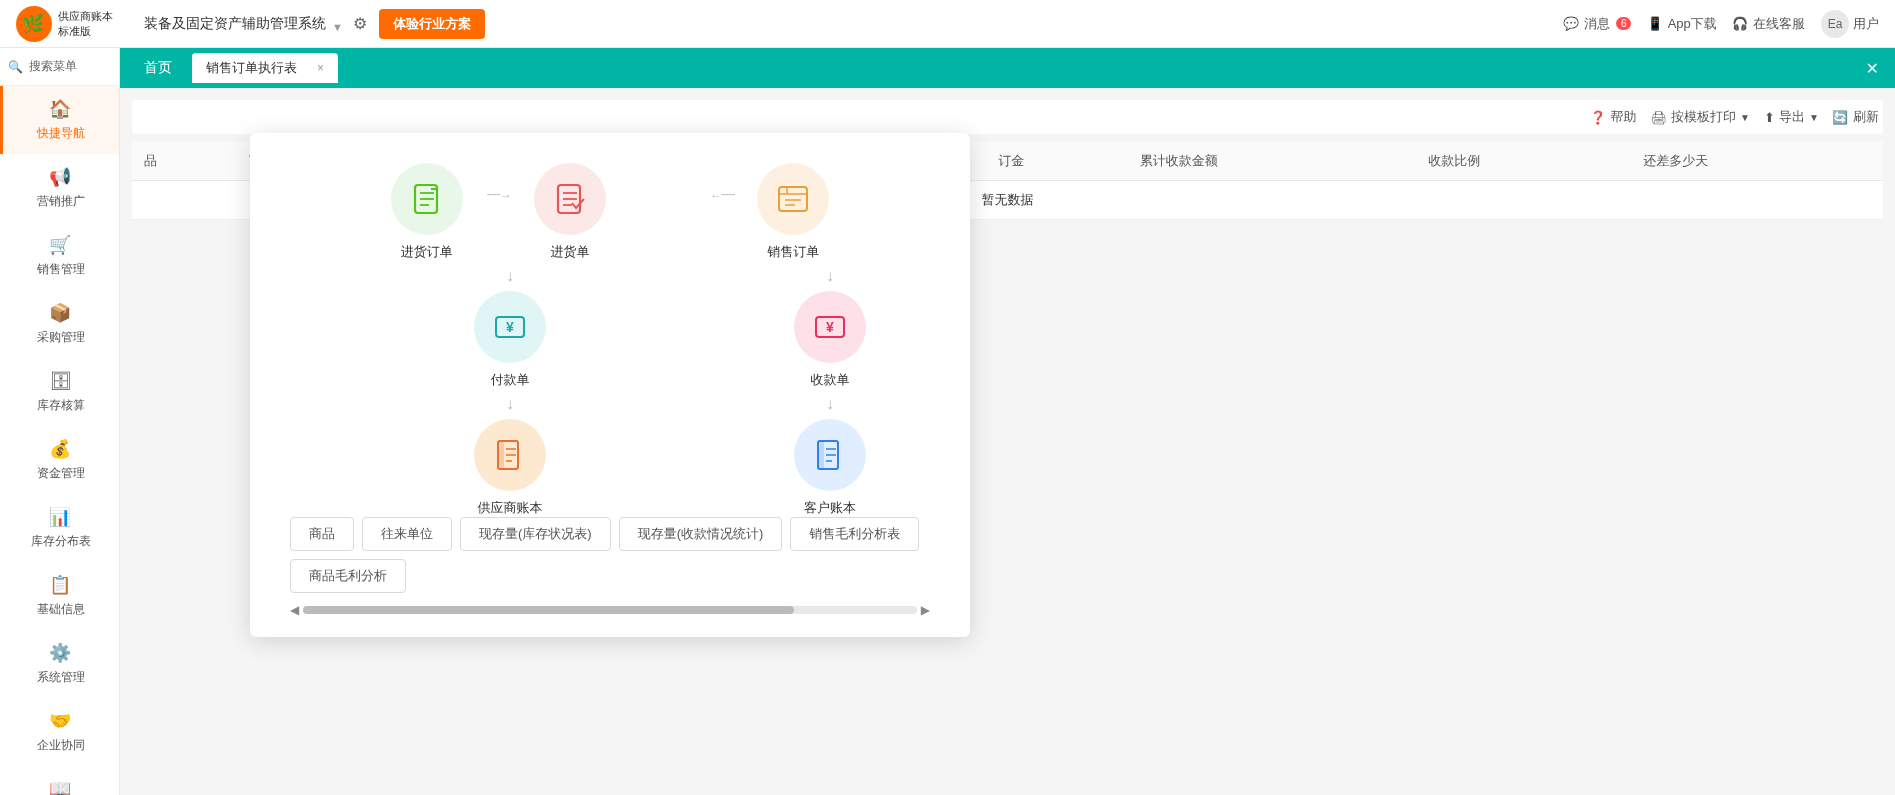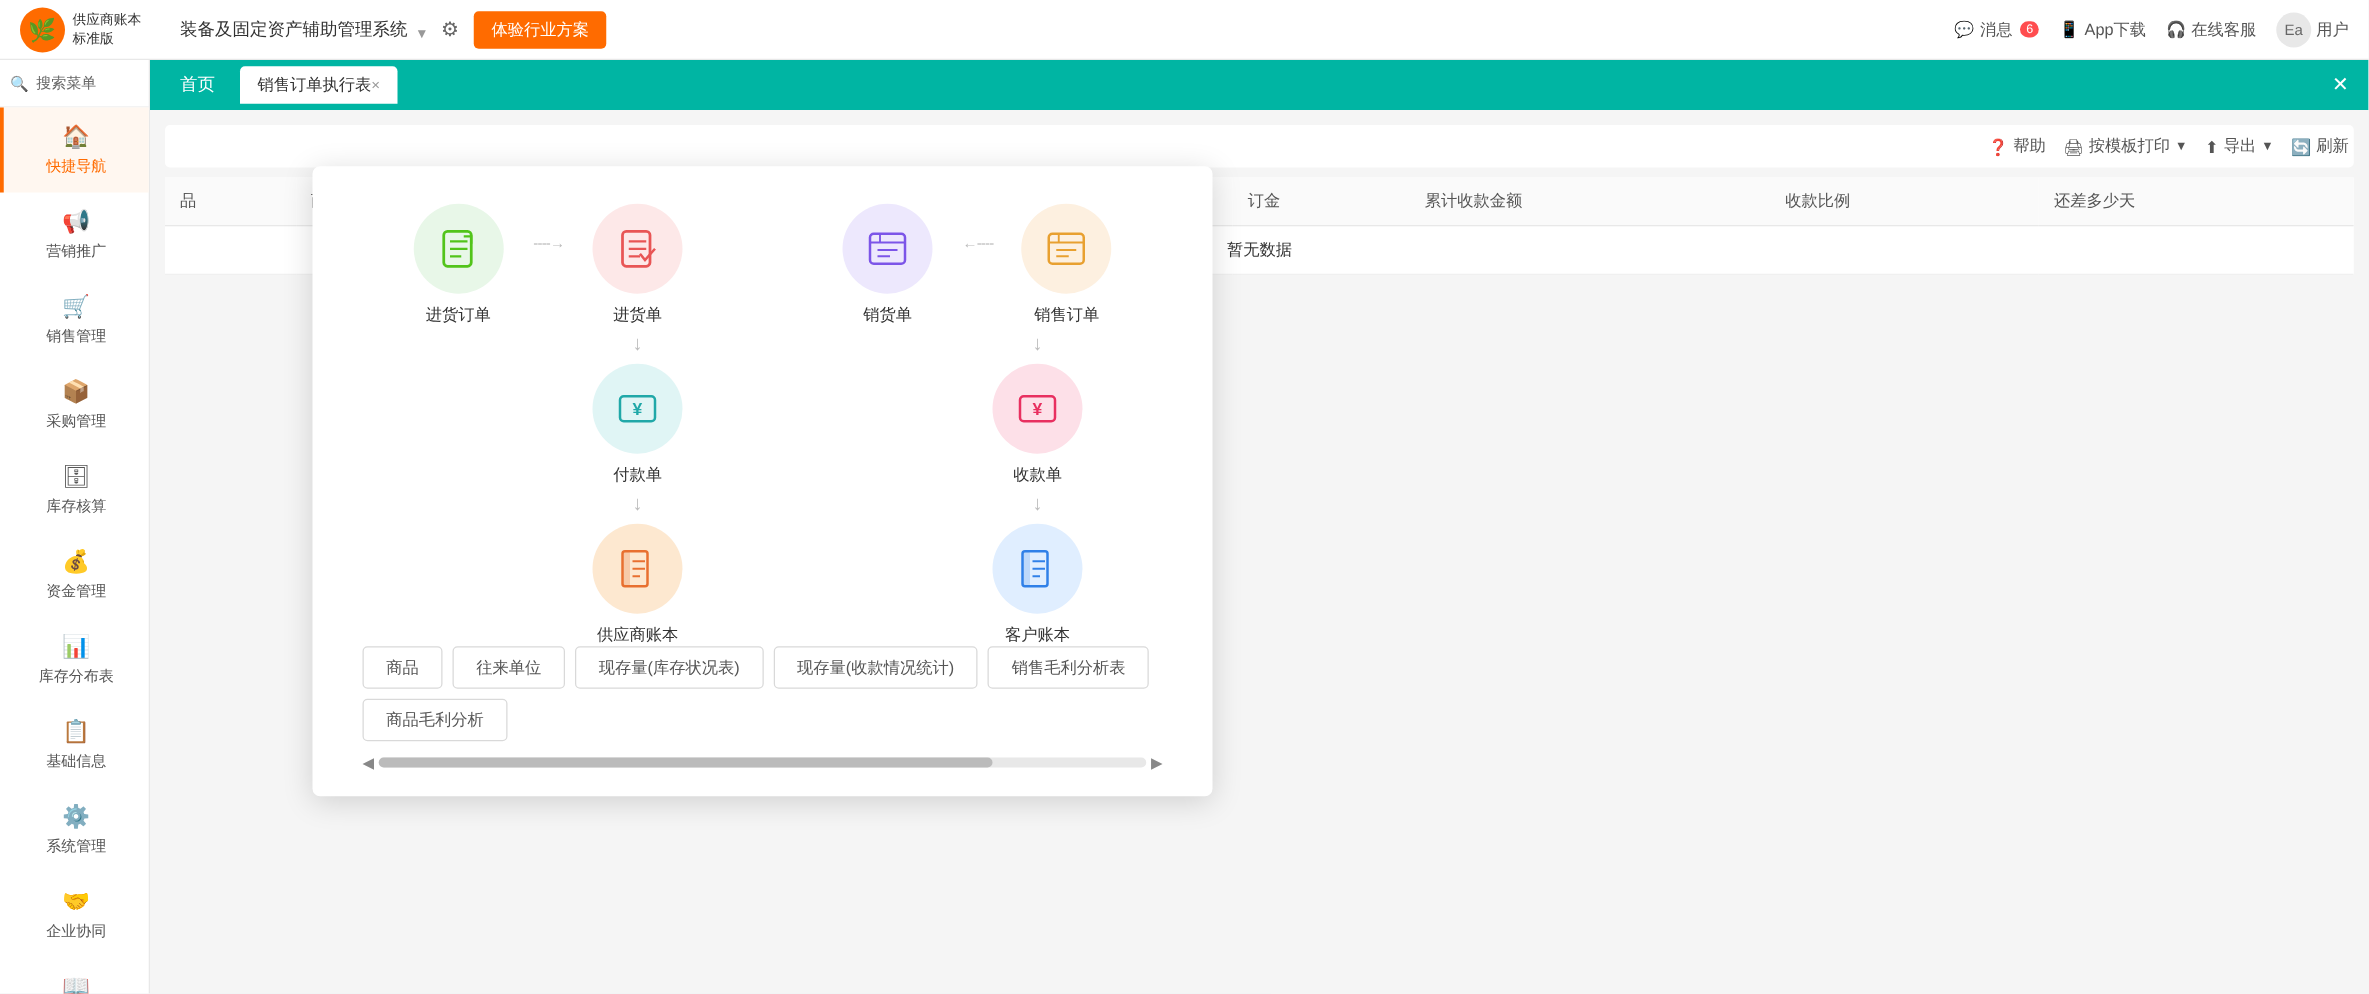--- a/index.html
+++ b/index.html
@@ -13,21 +13,21 @@
     .content-area { flex: 1; display: flex; flex-direction: column; overflow: hidden; }
     .page-content { flex: 1; padding: 12px; overflow: auto; position: relative; background: #f5f5f5; }
 
     
     .logo-area { display: flex; align-items: center; width: 120px; flex-shrink: 0; }
     .logo-icon { width: 36px; height: 36px; background: #ff6b00; border-radius: 50%; display: flex; align-items: center; justify-content: center; color: white; font-size: 18px; margin-right: 6px; }
     .logo-text { font-size: 11px; color: #333; line-height: 1.3; }
     .system-title { display: flex; align-items: flex-end; margin-left: 8px; font-size: 14px; color: #333; font-weight: 500; }
     .system-title .arrow { margin-left: 6px; color: #999; font-size: 11px; }
     .settings-icon { margin-left: 10px; color: #666; cursor: pointer; font-size: 16px; }
-    .trial-btn { margin-left: 12px; background: #ff6b00; color: white; border: none; padding: 6px 14px; border-radius: 4px; cursor: pointer; font-size: 13px; }
+    .trial-btn { margin-left: 12px; background: #ff6b00; color: white; border: none; padding: 6px 14px; border-radius: 4px; cursor: pointer; font-size: 13px; font-weight: bold; }
     .top-bar-right { margin-left: auto; display: flex; align-items: center; gap: 16px; }
     .top-bar-right-item { display: flex; align-items: center; gap: 4px; color: #555; font-size: 13px; cursor: pointer; }
     .badge { background: #ff4d4f; color: white; border-radius: 10px; font-size: 10px; padding: 1px 5px; margin-left: 2px; }
     .user-avatar { width: 28px; height: 28px; background: #e8e8e8; border-radius: 50%; display: flex; align-items: center; justify-content: center; font-size: 12px; color: #666; }
 
     
     .sidebar-search { padding: 10px 8px; border-bottom: 1px solid #f0f0f0; display: flex; align-items: center; gap: 6px; color: #666; font-size: 12px; cursor: pointer; }
     .sidebar-item { display: flex; flex-direction: column; align-items: center; padding: 12px 6px; cursor: pointer; color: #555; font-size: 12px; gap: 5px; border-left: 3px solid transparent; }
     .sidebar-item.active { background: #fff7f0; border-left-color: #ff6b00; color: #ff6b00; }
     .sidebar-item .icon { font-size: 18px; }
@@ -167,21 +167,21 @@
 
       </div>
     </div>
 
     <div class="content-area">
 
       <div style="display:flex; align-items:center; background:#00b5a3; height:40px; padding:0 8px; position:relative;">
         <div style="padding:8px 16px; color:white; font-size:14px; cursor:pointer;">
           <span>首页</span>
         </div>
-        <div style="background:#fff; padding:6px 14px; font-size:13px; color:#333; display:flex; align-items:center; gap:0; border-radius:4px 4px 0 0; margin-left:4px;">
+        <div style="background:#fff; padding:6px 14px; font-size:13px; color:#333; display:flex; align-items:center; gap:20px; border-radius:4px 4px 0 0; margin-left:4px;">
           <span>销售订单执行表</span>
           <span class="tab-close">×</span>
         </div>
         <div style="margin-left:auto; padding-right:8px;">
           <span style="color:white; font-size:16px; cursor:pointer;">✕</span>
         </div>
       </div>
 
       <div class="page-content">
 
@@ -259,32 +259,20 @@
                   <line x1="11" y1="18" x2="25" y2="18" stroke="#e85555" stroke-width="1.8"></line>
                   <line x1="11" y1="24" x2="20" y2="24" stroke="#e85555" stroke-width="1.8"></line>
                   <polyline points="20,22 24,27 32,18" fill="none" stroke="#e85555" stroke-width="2"></polyline>
                 </svg>
               </div>
               <div class="flow-label">进货单</div>
             </div>
 
             <div style="width:80px;"></div>
 
-            <div style="display:flex; flex-direction:column; align-items:center; width:120px;">
-              <div class="flow-circle purple" style="cursor:pointer;">
-                <svg width="36" height="36" viewBox="0 0 36 36">
-                  <rect x="4" y="6" width="28" height="24" rx="3" fill="none" stroke="#7c55e8" stroke-width="2"></rect>
-                  <line x1="4" y1="13" x2="32" y2="13" stroke="#7c55e8" stroke-width="1.5"></line>
-                  <line x1="12" y1="6" x2="12" y2="13" stroke="#7c55e8" stroke-width="1.5"></line>
-                  <line x1="10" y1="19" x2="26" y2="19" stroke="#7c55e8" stroke-width="1.5"></line>
-                  <line x1="10" y1="24" x2="20" y2="24" stroke="#7c55e8" stroke-width="1.5"></line>
-                </svg>
-              </div>
-              <div class="flow-label">销货单</div>
-            </div>
 
             <div style="display:flex; align-items:center; margin-top:24px;">
               <span style="color:#bbb; font-size:12px; letter-spacing:-2px;">← - - - -</span>
             </div>
 
             <div style="display:flex; flex-direction:column; align-items:center; width:120px;">
               <div class="flow-circle orange" style="cursor:pointer;">
                 <svg width="36" height="36" viewBox="0 0 36 36">
                   <rect x="4" y="6" width="28" height="24" rx="3" fill="none" stroke="#e8a030" stroke-width="2"></rect>
                   <line x1="4" y1="13" x2="32" y2="13" stroke="#e8a030" stroke-width="1.5"></line>

